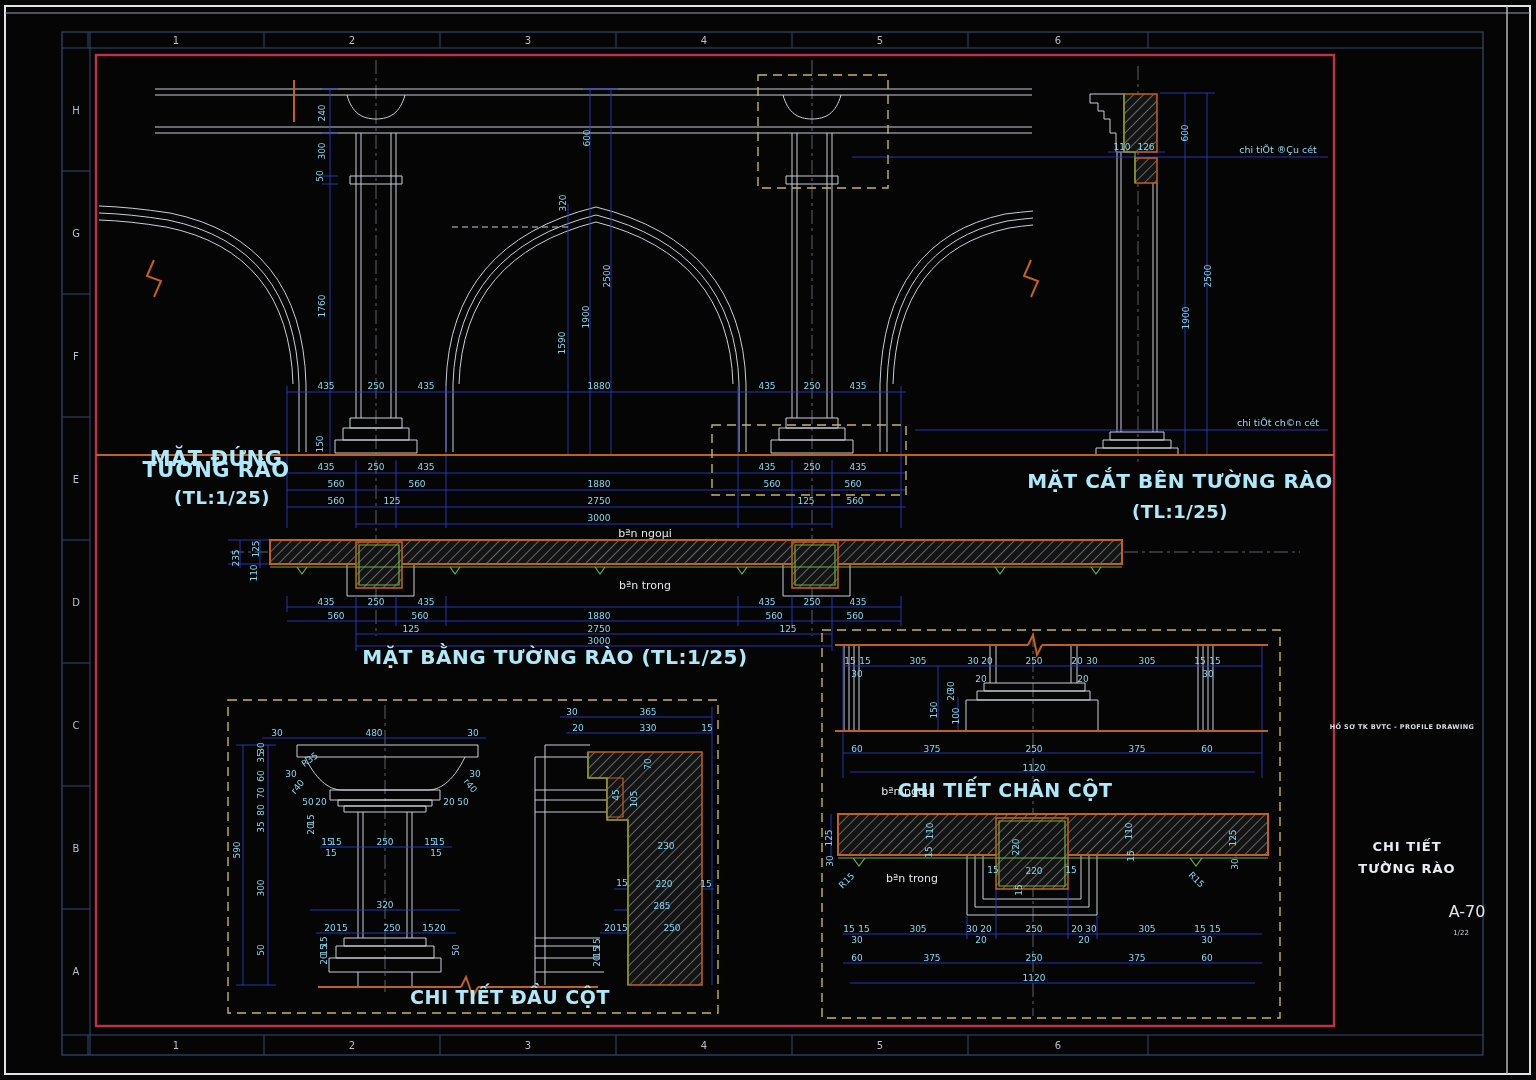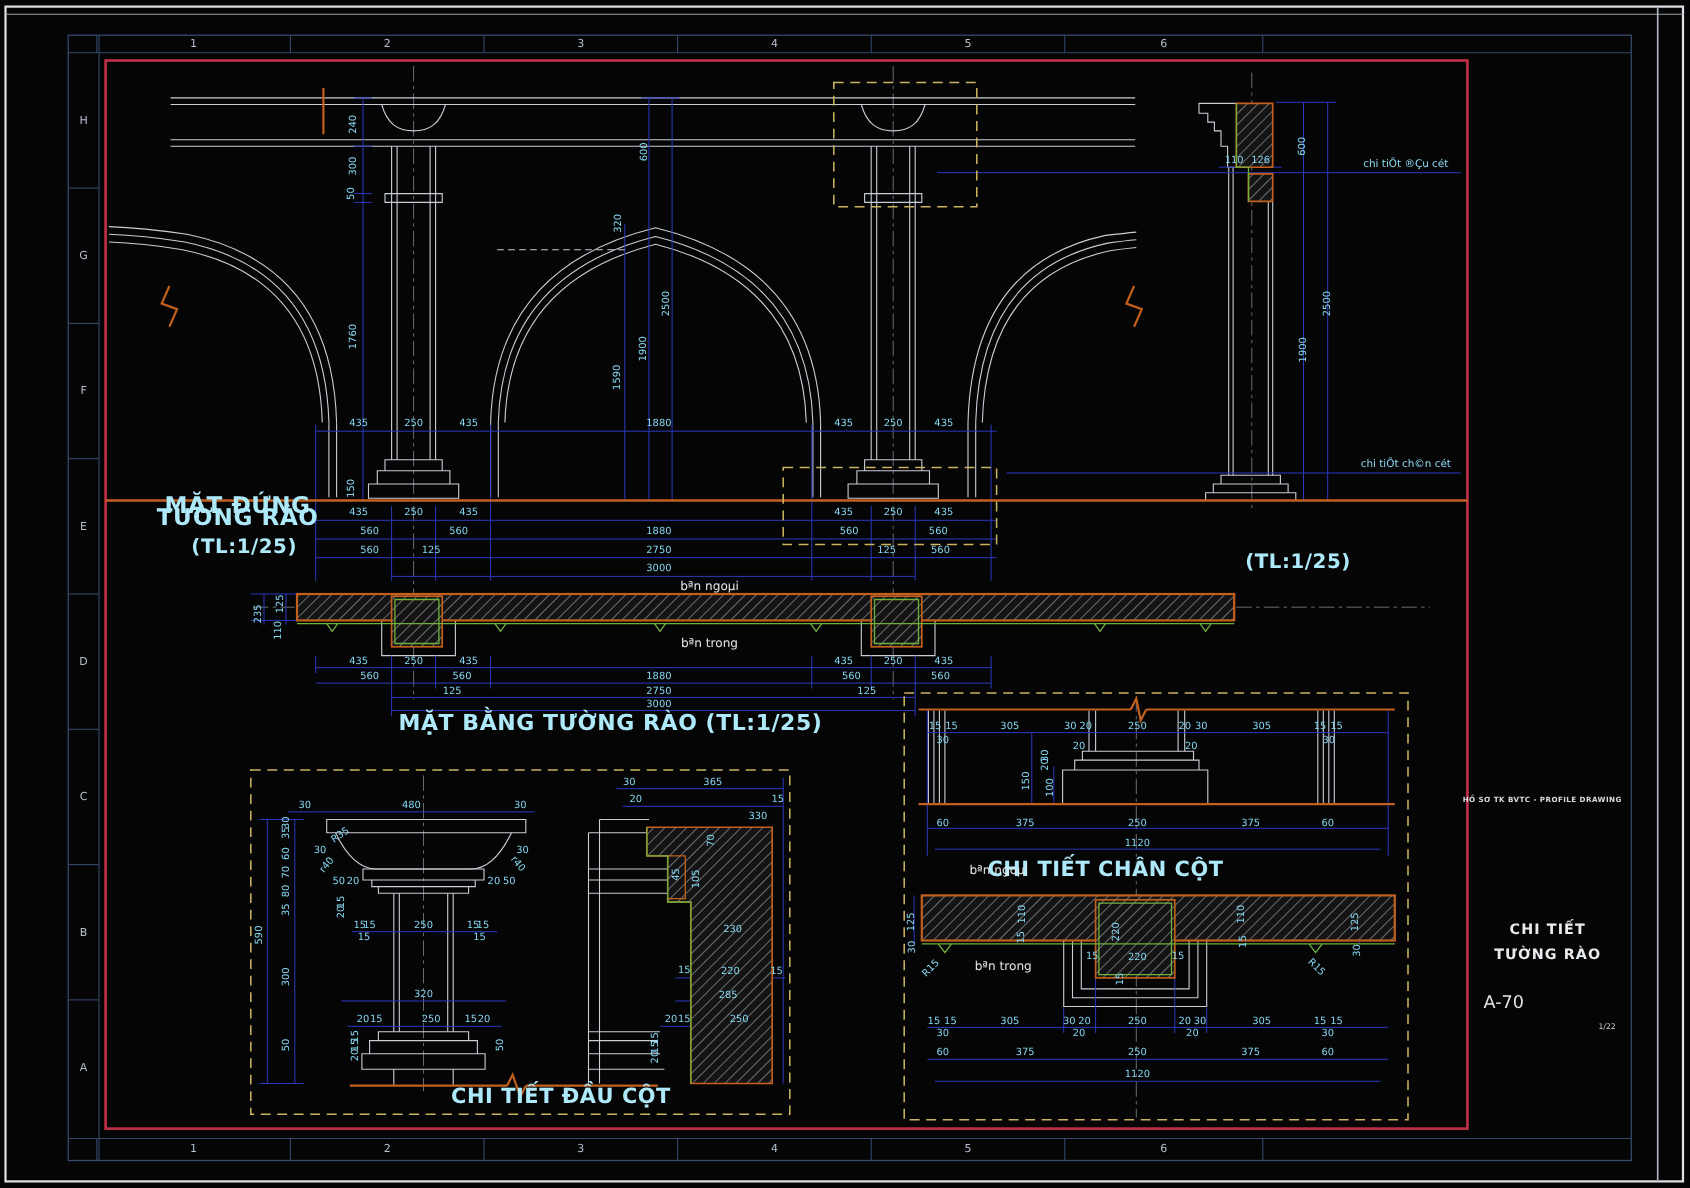--- a/index.html
+++ b/index.html
@@ -264,21 +264,21 @@
       <span class="dim" style="left: 261px; top: 776px; transform: translate(-50%, -50%) rotate(-90deg);">60</span>
       <span class="dim" style="left: 261px; top: 793px; transform: translate(-50%, -50%) rotate(-90deg);">70</span>
       <span class="dim" style="left: 261px; top: 810px; transform: translate(-50%, -50%) rotate(-90deg);">80</span>
       <span class="dim" style="left: 261px; top: 827px; transform: translate(-50%, -50%) rotate(-90deg);">35</span>
       <span class="dim" style="left: 261px; top: 888px; transform: translate(-50%, -50%) rotate(-90deg);">300</span>
       <span class="dim" style="left: 261px; top: 950px; transform: translate(-50%, -50%) rotate(-90deg);">50</span>
       <span class="dim" style="left: 237px; top: 850px; transform: translate(-50%, -50%) rotate(-90deg);">590</span>
       <span class="dim" style="left: 572px; top: 712px;">30</span>
       <span class="dim" style="left: 648px; top: 712px;">365</span>
       <span class="dim" style="left: 578px; top: 728px;">20</span>
-      <span class="dim" style="left: 648px; top: 743px; margin-left: 41px;">330</span>
+      <span class="dim" style="left: 648px; top: 728px;">330</span>
       <span class="dim" style="left: 707px; top: 728px;">15</span>
       <span class="dim" style="left: 648px; top: 764px; transform: translate(-50%, -50%) rotate(-90deg);">70</span>
       <span class="dim" style="left: 616px; top: 795px; transform: translate(-50%, -50%) rotate(-90deg);">45</span>
       <span class="dim" style="left: 634px; top: 799px; transform: translate(-50%, -50%) rotate(-90deg);">105</span>
       <span class="dim" style="left: 666px; top: 846px;">230</span>
       <span class="dim" style="left: 622px; top: 883px;">15</span>
       <span class="dim" style="left: 664px; top: 884px;">220</span>
       <span class="dim" style="left: 706px; top: 884px;">15</span>
       <span class="dim" style="left: 662px; top: 906px;">285</span>
       <span class="dim" style="left: 610px; top: 928px;">20</span>
@@ -374,36 +374,37 @@
       <span class="gridnum" style="left: 76px; top: 602px;">D</span>
       <span class="gridnum" style="left: 76px; top: 725px;">C</span>
       <span class="gridnum" style="left: 76px; top: 848px;">B</span>
       <span class="gridnum" style="left: 76px; top: 971px;">A</span>
     </div>
 
   <span class="vtitle t21" style="left:216px;top:459px">MẶT ĐỨNG</span>
   <span class="vtitle t21" style="left:216px;top:470px">TƯỜNG RÀO</span>
   <span class="vtitle t18" style="left:222px;top:497px">(TL:1/25)</span>
 
+  <span class="vtitle t20" style="left:1180px;top:481px">MẶT CẮT BÊN TƯỜNG RÀO</span>
   <span class="vtitle t18" style="left:1180px;top:511px">(TL:1/25)</span>
 
   <span class="vtitle t20" style="left:555px;top:657px">MẶT BẰNG TƯỜNG RÀO (TL:1/25)</span>
 
   <span class="vtitle t19" style="left:510px;top:997px">CHI TIẾT ĐẦU CỘT</span>
 
   <span class="vtitle t19" style="left:1005px;top:790px">CHI TIẾT CHÂN CỘT</span>
 
   <span class="leader" style="left:1278px;top:149px">chi tiÕt ®Çu cét</span>
   <span class="leader" style="left:1278px;top:422px">chi tiÕt ch©n cét</span>
 
   <span class="facelbl" style="left:645px;top:533px">bªn ngoµi</span>
   <span class="facelbl" style="left:645px;top:585px">bªn trong</span>
   <span class="facelbl" style="left:908px;top:791px">bªn ngoµi</span>
   <span class="facelbl" style="left:912px;top:878px">bªn trong</span>
 
   <span class="tb-project" style="left:1402px;top:727px">HỒ SƠ TK BVTC - PROFILE DRAWING</span>
   <span class="tb-name" style="left:1407px;top:846px">CHI TIẾT</span>
   <span class="tb-name" style="left:1407px;top:868px">TƯỜNG RÀO</span>
-  <span class="tb-sheet" style="left:1367px;top:911px">A-70</span>
+  <span class="tb-sheet" style="left:1467px;top:911px">A-70</span>
   <span class="tb-scale" style="left:1461px;top:933px">1/22</span>
 
 
 </div>
 
 </body></html>

